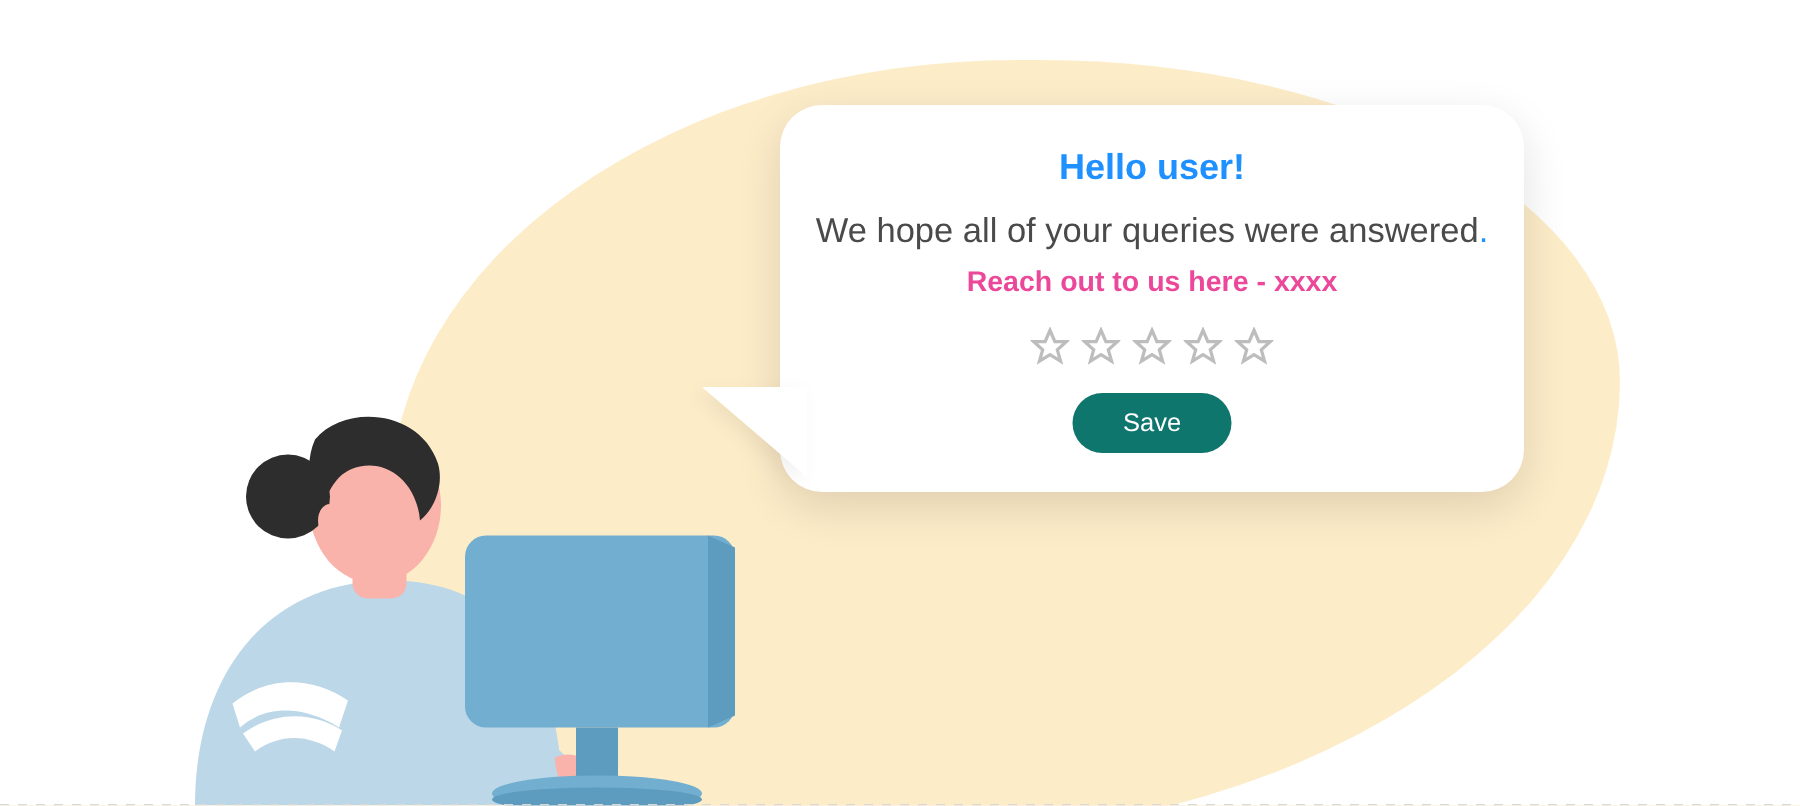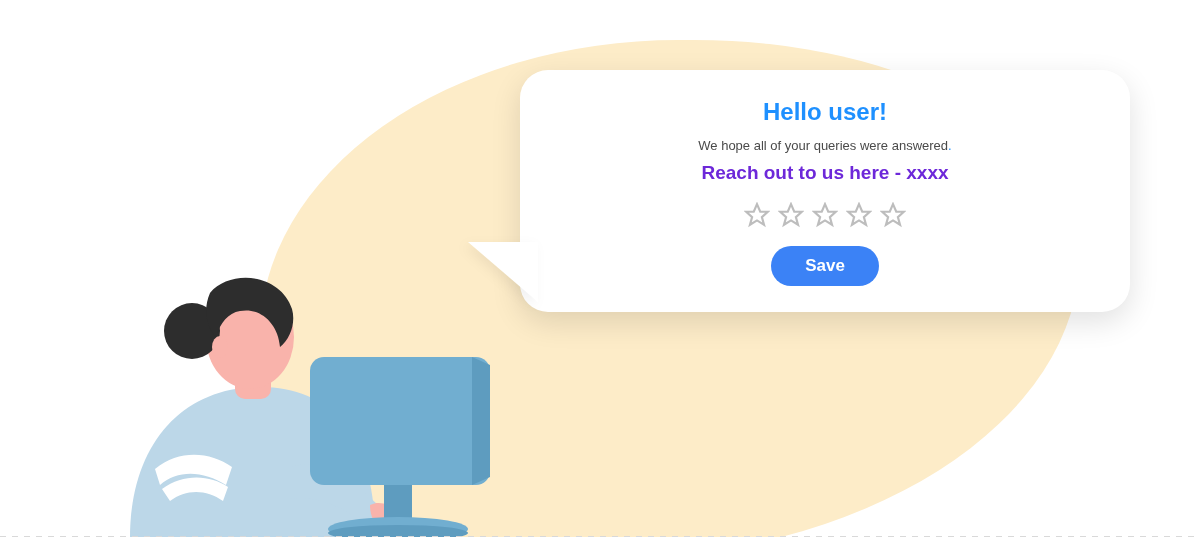--- a/index.html
+++ b/index.html
@@ -22,21 +22,21 @@
       left: 260px;
       top: 40px;
       background: #fdecc8;
       border-radius: 52% 48% 60% 40% / 58% 42% 60% 42%;
       z-index: 0;
     }
     .speech-bubble {
       position: absolute;
       left: 520px;
       top: 70px;
-      width: 610px;
+      width: 496px;
       background: #ffffff;
       border-radius: 28px;
       box-shadow: 0 10px 30px rgba(0,0,0,0.12);
       padding: 28px 12px 26px;
       text-align: center;
       z-index: 3;
     }
     .speech-bubble::before {
       content: "";
       position: absolute;
@@ -50,28 +50,28 @@
       filter: drop-shadow(-4px 4px 6px rgba(0,0,0,0.06));
     }
     .title {
       color: #1e90ff;
       font-size: 24px;
       font-weight: 700;
       margin-bottom: 10px;
     }
     .body-line {
       color: #4a4a4a;
-      font-size: 13px;
+      font-size: 23px;
       line-height: 1.55;
     }
     .dot {
       color: #1e90ff;
     }
     .cta {
-      color: #6d28d9;
+      color: #ec4899;
       font-size: 19px;
       font-weight: 700;
       margin-top: 6px;
     }
     .stars {
       margin-top: 18px;
       display: flex;
       justify-content: center;
       gap: 8px;
     }
@@ -82,29 +82,28 @@
     }
     .star-icon svg {
       width: 100%;
       height: 100%;
       fill: none;
       stroke: #bdbdbd;
       stroke-width: 2;
     }
     .save-btn {
       display: inline-block;
-      background: #3b82f6;
+      background: #0f766e;
       color: #ffffff;
       border: none;
       border-radius: 24px;
       padding: 10px 34px;
       font-size: 17px;
       margin-top: 18px;
       cursor: pointer;
-      font-weight: bold;
     }
     .illustration {
       position: absolute;
       left: 120px;
       bottom: 0;
       width: 400px;
       height: 300px;
       z-index: 2;
     }
     .baseline {

